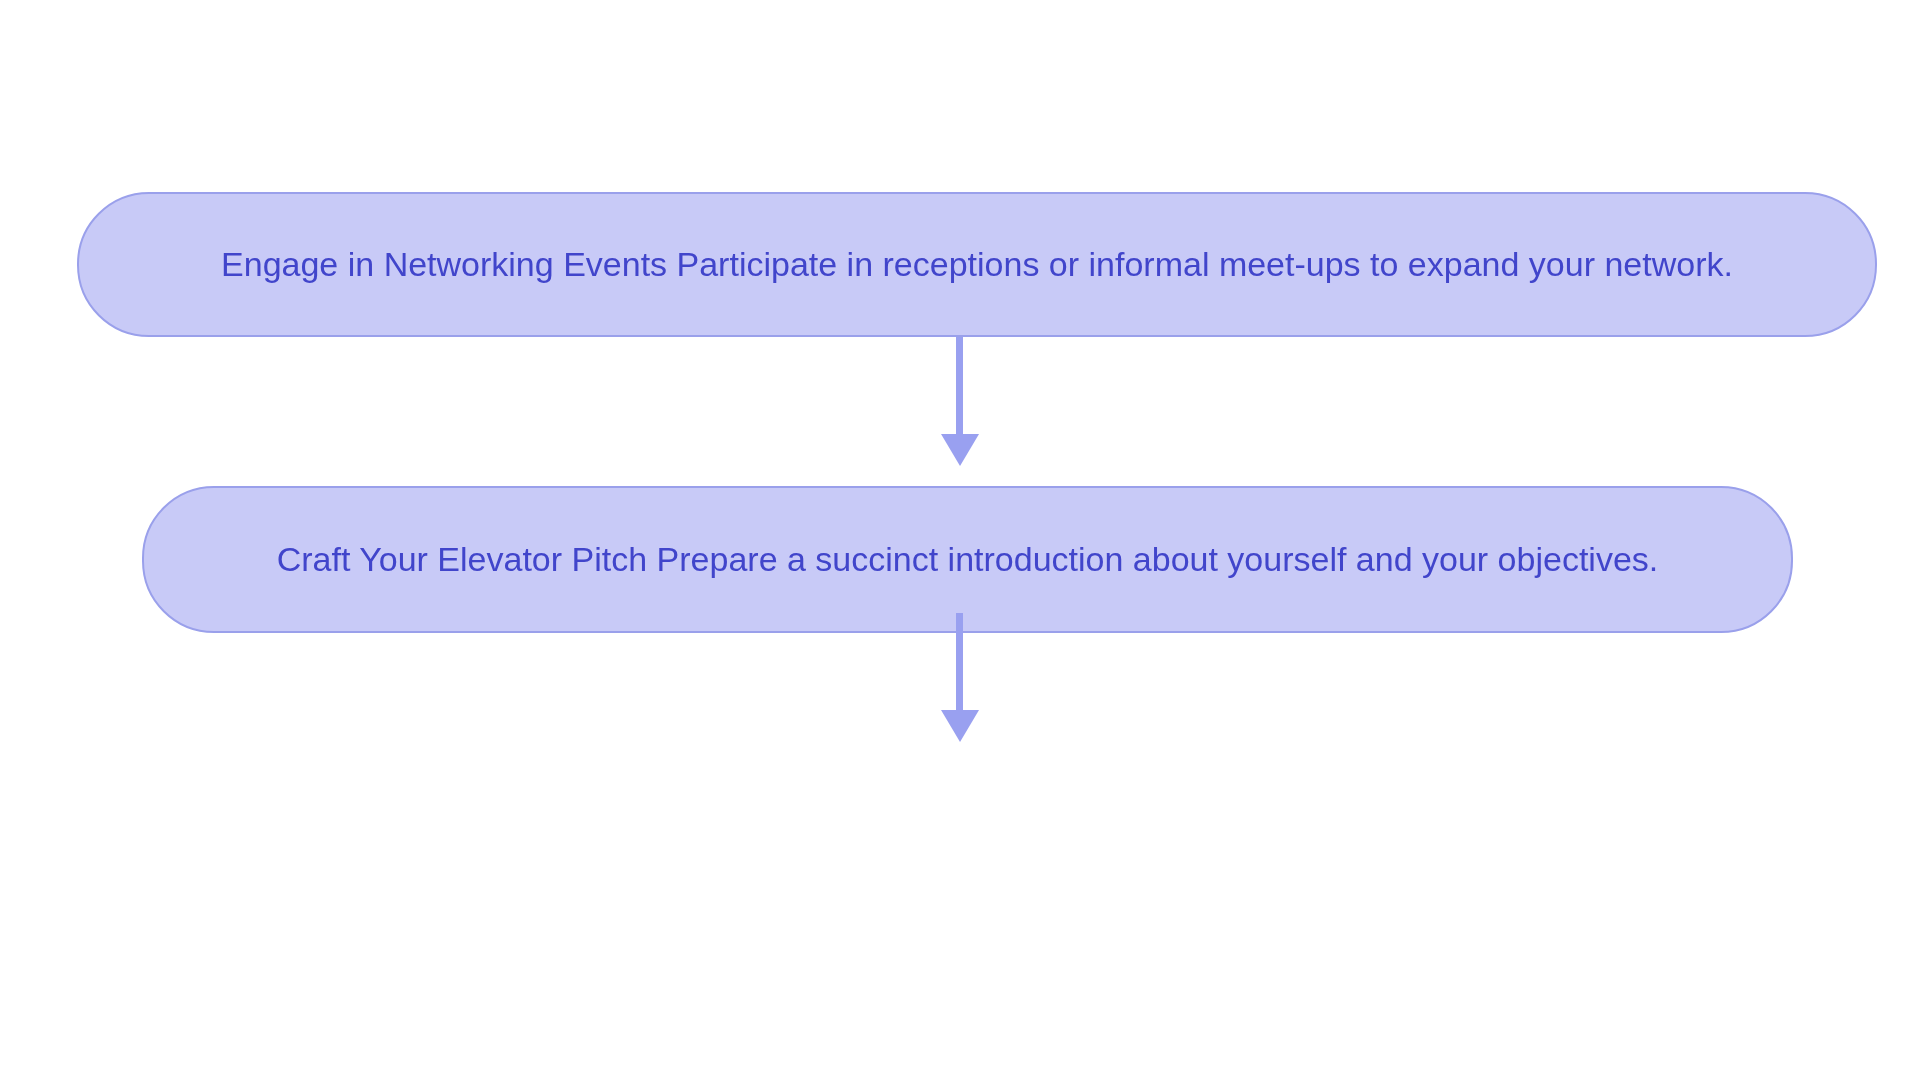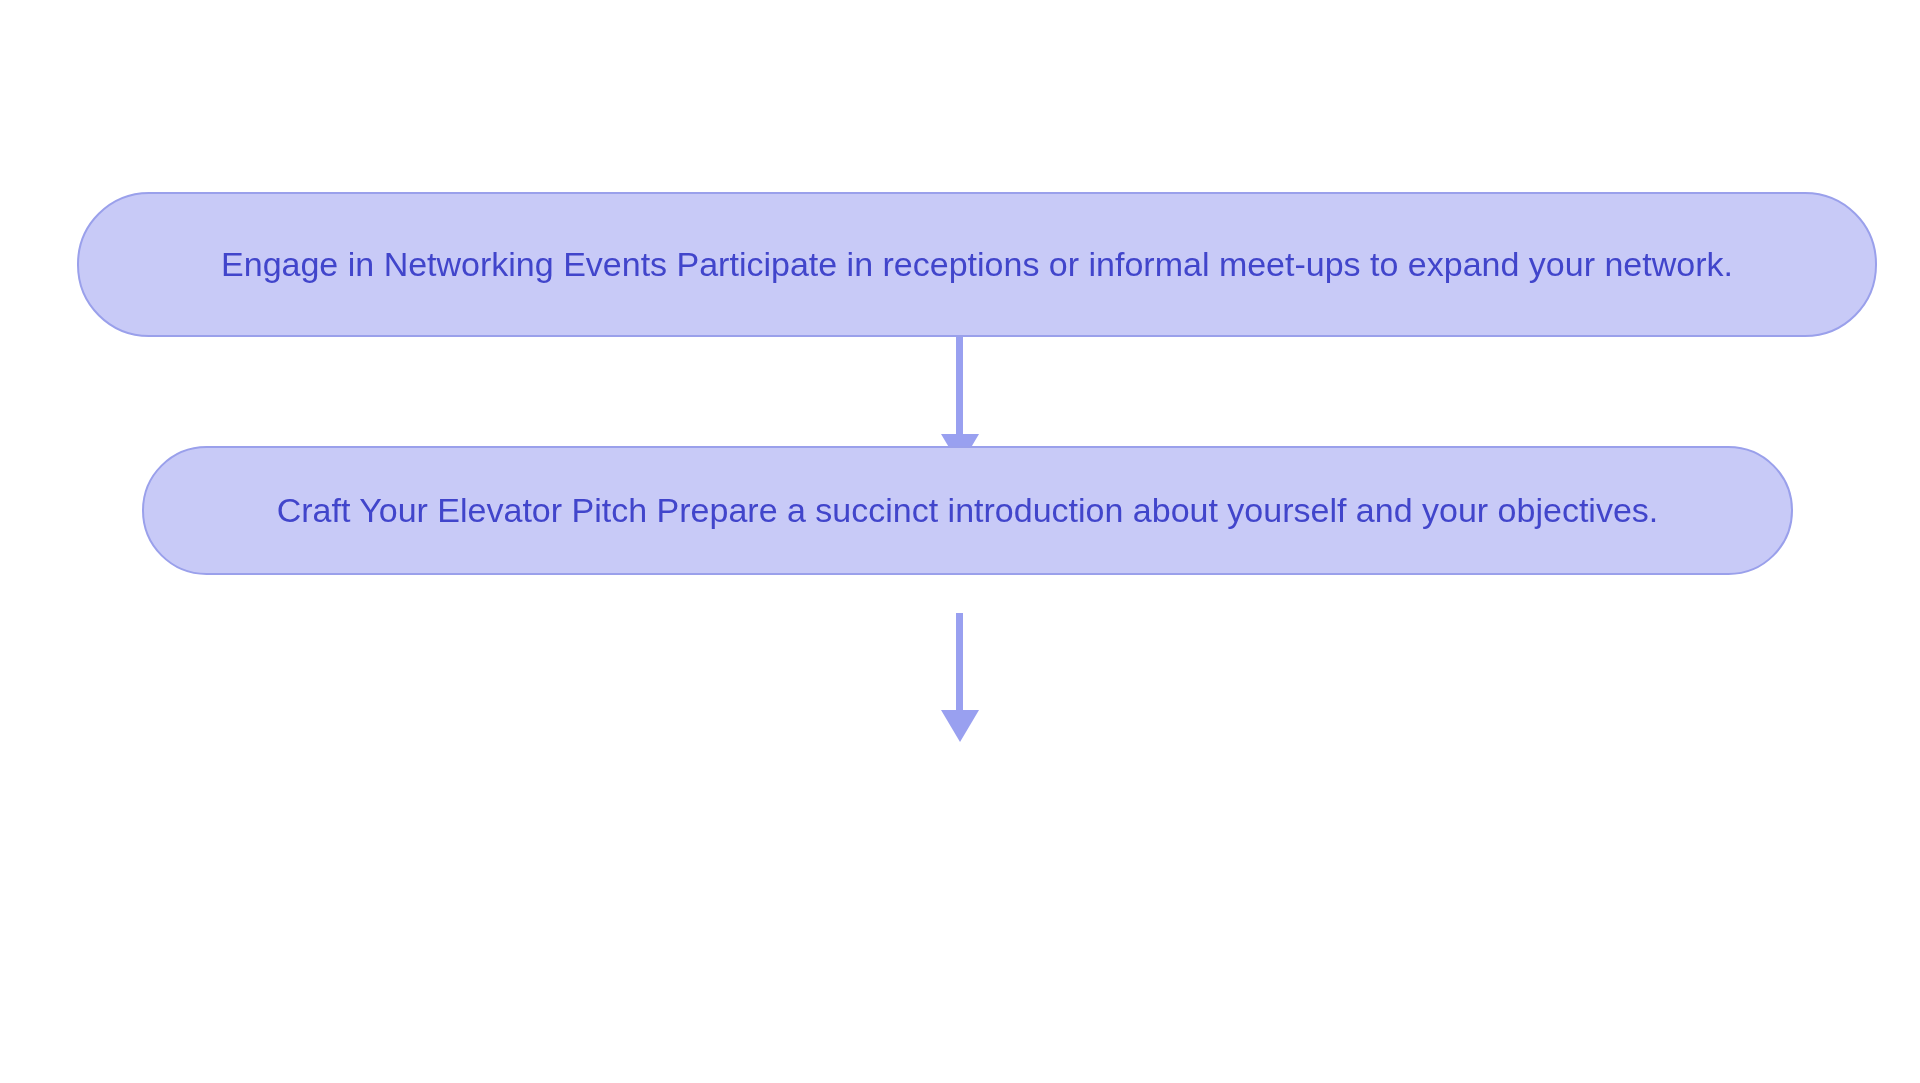--- a/index.html
+++ b/index.html
@@ -27,21 +27,21 @@
     display: flex;
     align-items: center;
     justify-content: center;
     text-align: center;
     color: var(--text-color);
     font-size: 34px;
     line-height: 1.2;
     padding: 0 50px;
   }
   .node-1 { left: 77px;  top: 192px; width: 1800px; height: 145px; }
-  .node-2 { left: 142px; top: 446px; width: 1651px; height: 129px; }
+  .node-2 { left: 142px; top: 486px; width: 1651px; height: 147px; }
   .node-3 { left: 21px;  top: 742px; width: 1862px; height: 147px; }
 
   .connector { position: absolute; }
   .connector .shaft {
     position: absolute;
     width: 7px;
     background: var(--arrow-color);
   }
   .connector .head {
     position: absolute;

